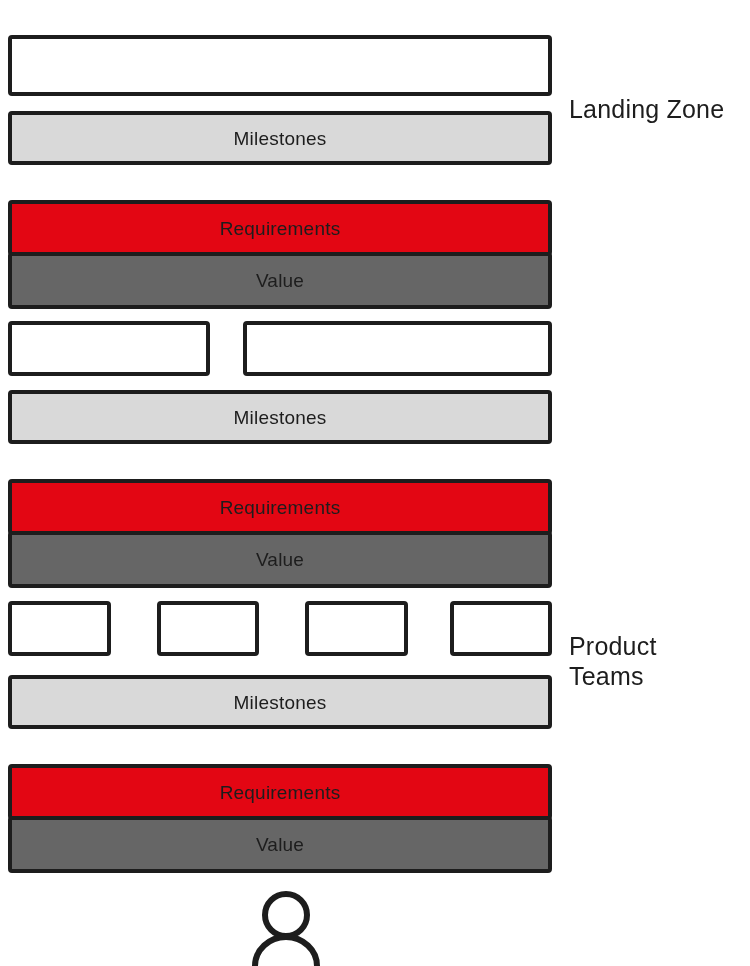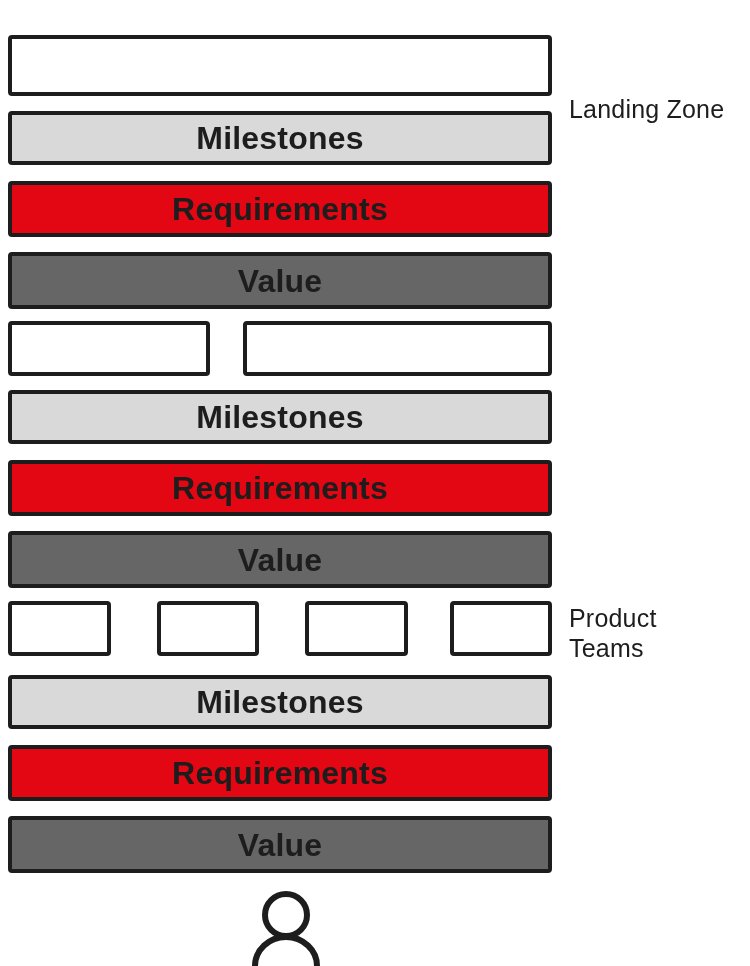--- a/index.html
+++ b/index.html
@@ -35,33 +35,33 @@
     align-items: center;
     justify-content: center;
   }
 
   .bar {
     left: 8px;
     width: 544px;
   }
 
   .bar-label {
-    font-size: 32px;
-    font-weight: 700;
+    font-size: 19px;
+    font-weight: 400;
     letter-spacing: 0.2px;
     color: #1d1d1d;
     line-height: 1;
     white-space: nowrap;
     pointer-events: none;
   }
 
   
   .fill-white     { background: #ffffff; }
   .fill-milestone { background: #d9d9d9; }
-  .fill-req       { background: #e30613; }
+  .fill-req       { background: #e30613; margin-top: 19px; }
   .fill-value     { background: #666666; }
 
   
   .lane-label {
     position: absolute;
     left: 569px;
     font-size: 25px;
     line-height: 30px;
     color: #1d1d1d;
     letter-spacing: 0.2px;
@@ -143,21 +143,21 @@
   </div>
 
   <div class="node bar fill-req" style="top:745px; height:56px;">
     <span class="bar-label">Requirements</span>
   </div>
 
   <div class="node bar fill-value" style="top:816px; height:57px;">
     <span class="bar-label">Value</span>
   </div>
 
-  <div class="lane-label" style="top:603px;">Product
+  <div class="lane-label" style="top:631px;">Product
 Teams</div>
 
   <div class="actor">
     <svg width="80" height="81" viewBox="0 0 80 81">
       <circle cx="36" cy="30" r="21" fill="none" stroke="#1d1d1d" stroke-width="6"></circle>
       <path d="M 5 81 A 31 29 0 0 1 67 81" fill="none" stroke="#1d1d1d" stroke-width="6" stroke-linecap="round"></path>
     </svg>
   </div>
 
 </div>

